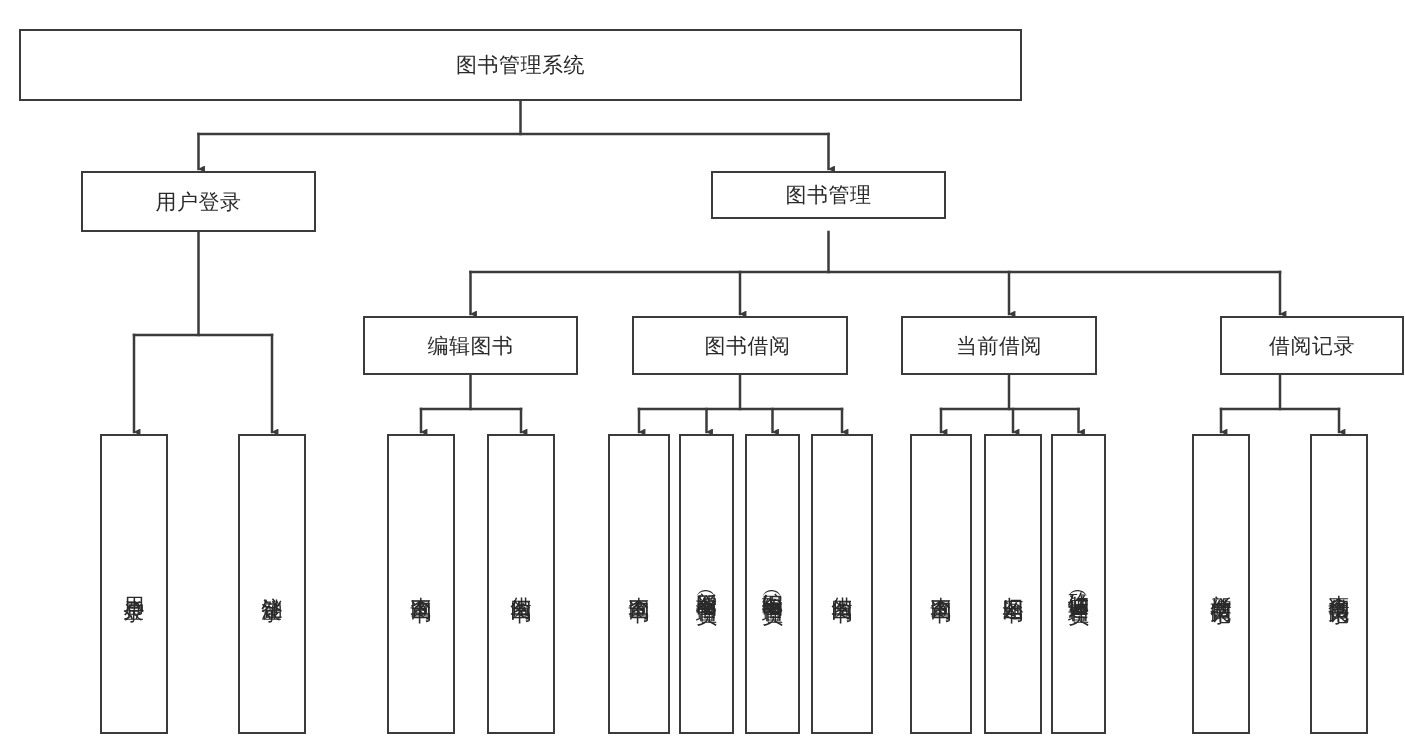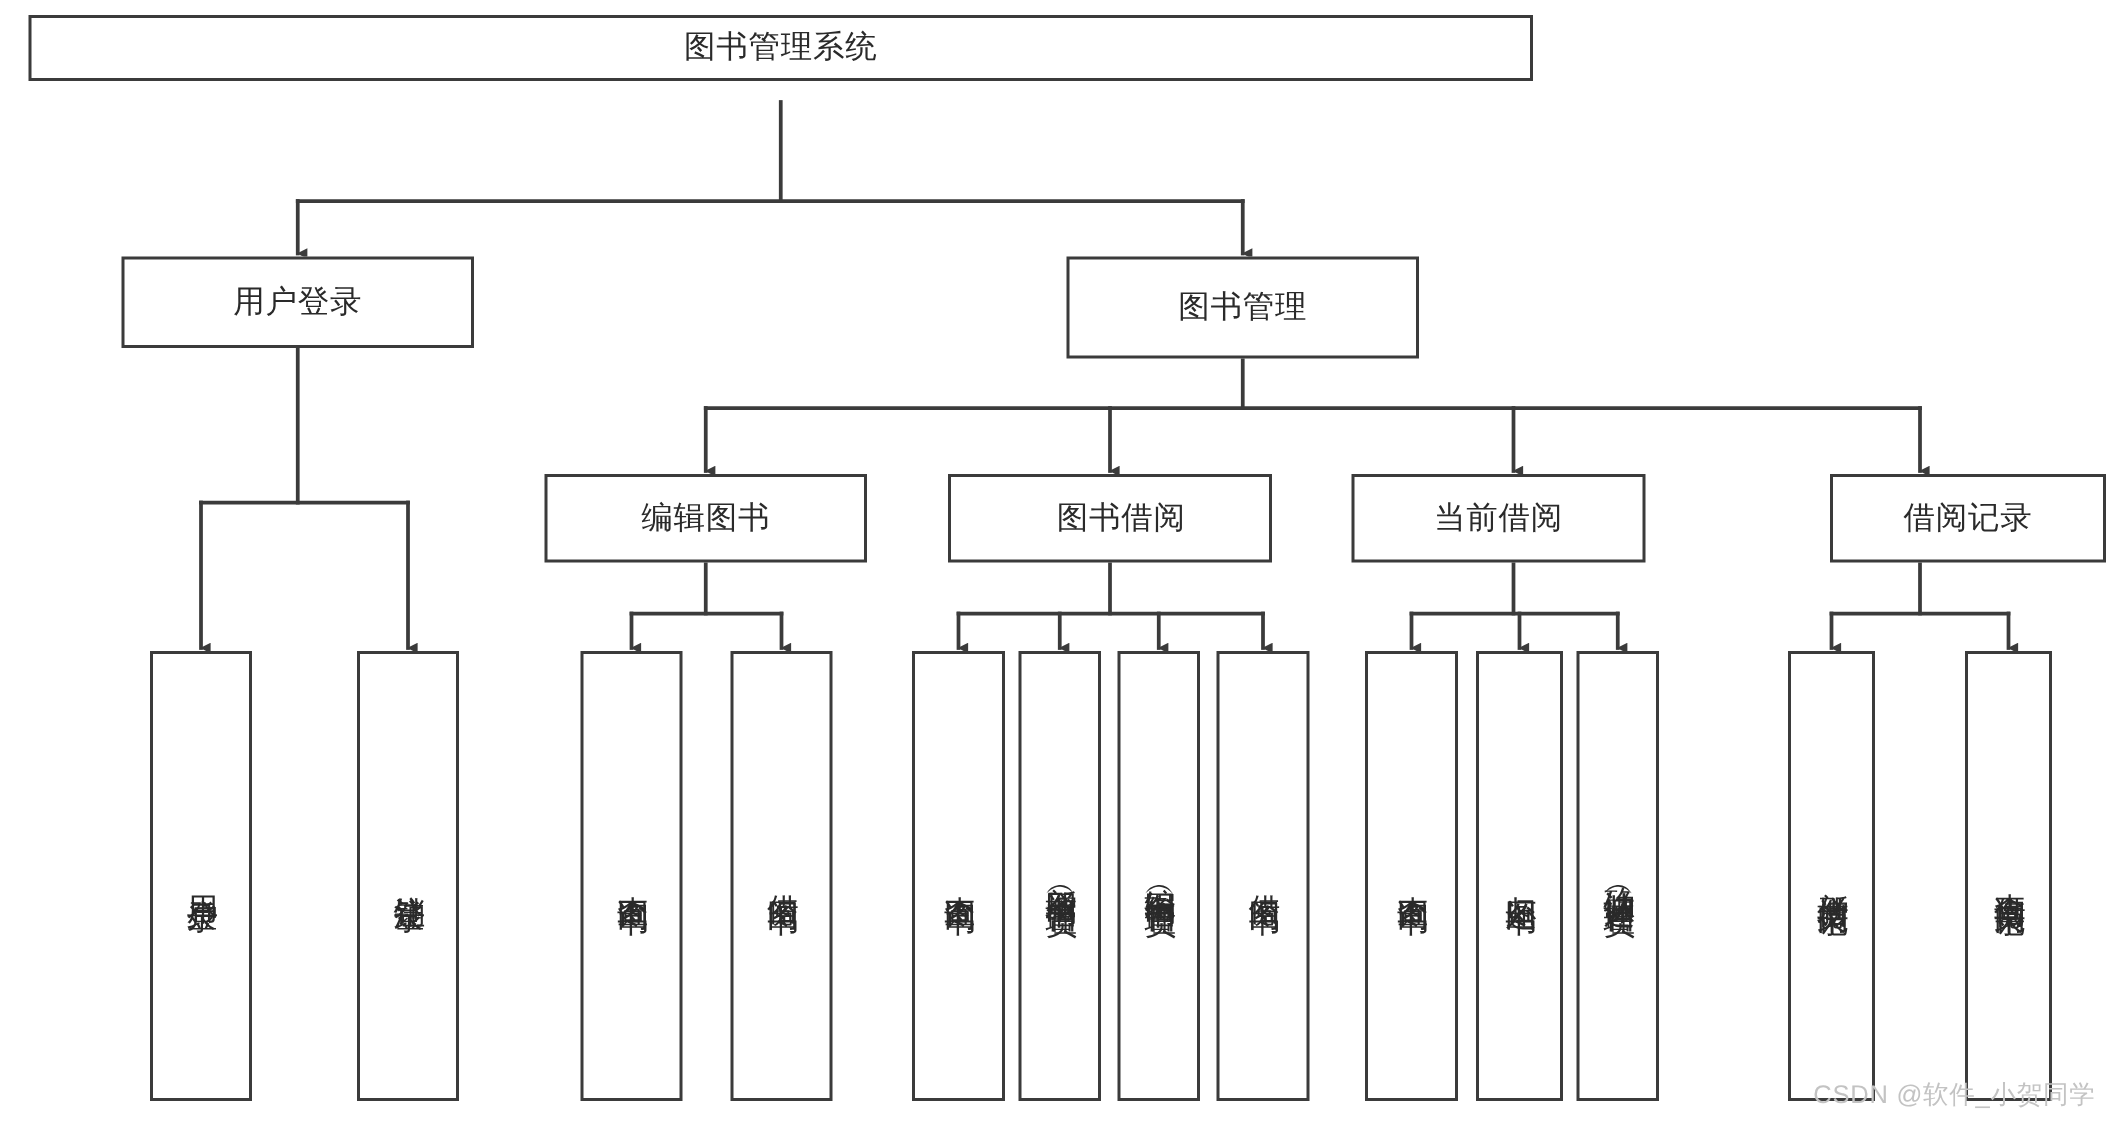--- a/index.html
+++ b/index.html
@@ -110,27 +110,27 @@
         <line x1="1078.5" y1="409" x2="1078.5" y2="432" marker-end="url(#arrow)"></line>
         <line x1="1280" y1="272" x2="1280" y2="314" marker-end="url(#arrow)"></line>
         <line x1="1280" y1="375" x2="1280" y2="409"></line>
         <line x1="1221" y1="409" x2="1339" y2="409"></line>
         <line x1="1221" y1="409" x2="1221" y2="432" marker-end="url(#arrow)"></line>
         <line x1="1339" y1="409" x2="1339" y2="432" marker-end="url(#arrow)"></line>
       </g>
   </svg>
 
   <div id="nodes-layer">
-      <div class="node-box horizontal" style="left: 19px; top: 10px; width: 1003px; height: 44px;">
+      <div class="node-box horizontal" style="left: 19px; top: 29px; width: 1003px; height: 72px;">
         <span class="node-text">图书管理系统</span>
       </div>
       <div class="node-box horizontal" style="left: 81px; top: 171px; width: 235px; height: 61px;">
         <span class="node-text">用户登录</span>
       </div>
-      <div class="node-box horizontal" style="left: 711px; top: 171px; width: 235px; height: 68px;">
+      <div class="node-box horizontal" style="left: 711px; top: 171px; width: 235px; height: 48px;">
         <span class="node-text">图书管理</span>
       </div>
       <div class="node-box vertical" style="left: 100px; top: 434px; width: 68px; height: 300px;">
         <span class="node-text">用户登录</span>
       </div>
       <div class="node-box vertical" style="left: 238px; top: 434px; width: 68px; height: 300px;">
         <span class="node-text">注销登录</span>
       </div>
       <div class="node-box horizontal" style="left: 363px; top: 316px; width: 215px; height: 59px;">
         <span class="node-text">编辑图书</span>
@@ -172,14 +172,13 @@
         <span class="node-text">借阅记录</span>
       </div>
       <div class="node-box vertical" style="left: 1192px; top: 434px; width: 58px; height: 300px;">
         <span class="node-text">新增借阅记录</span>
       </div>
       <div class="node-box vertical" style="left: 1310px; top: 434px; width: 58px; height: 300px;">
         <span class="node-text">查询借阅记录</span>
       </div>
     </div>
 
-  <div id="watermark">CSDN @软件_小贺同学</div>
 </div>
 
 </body></html>

